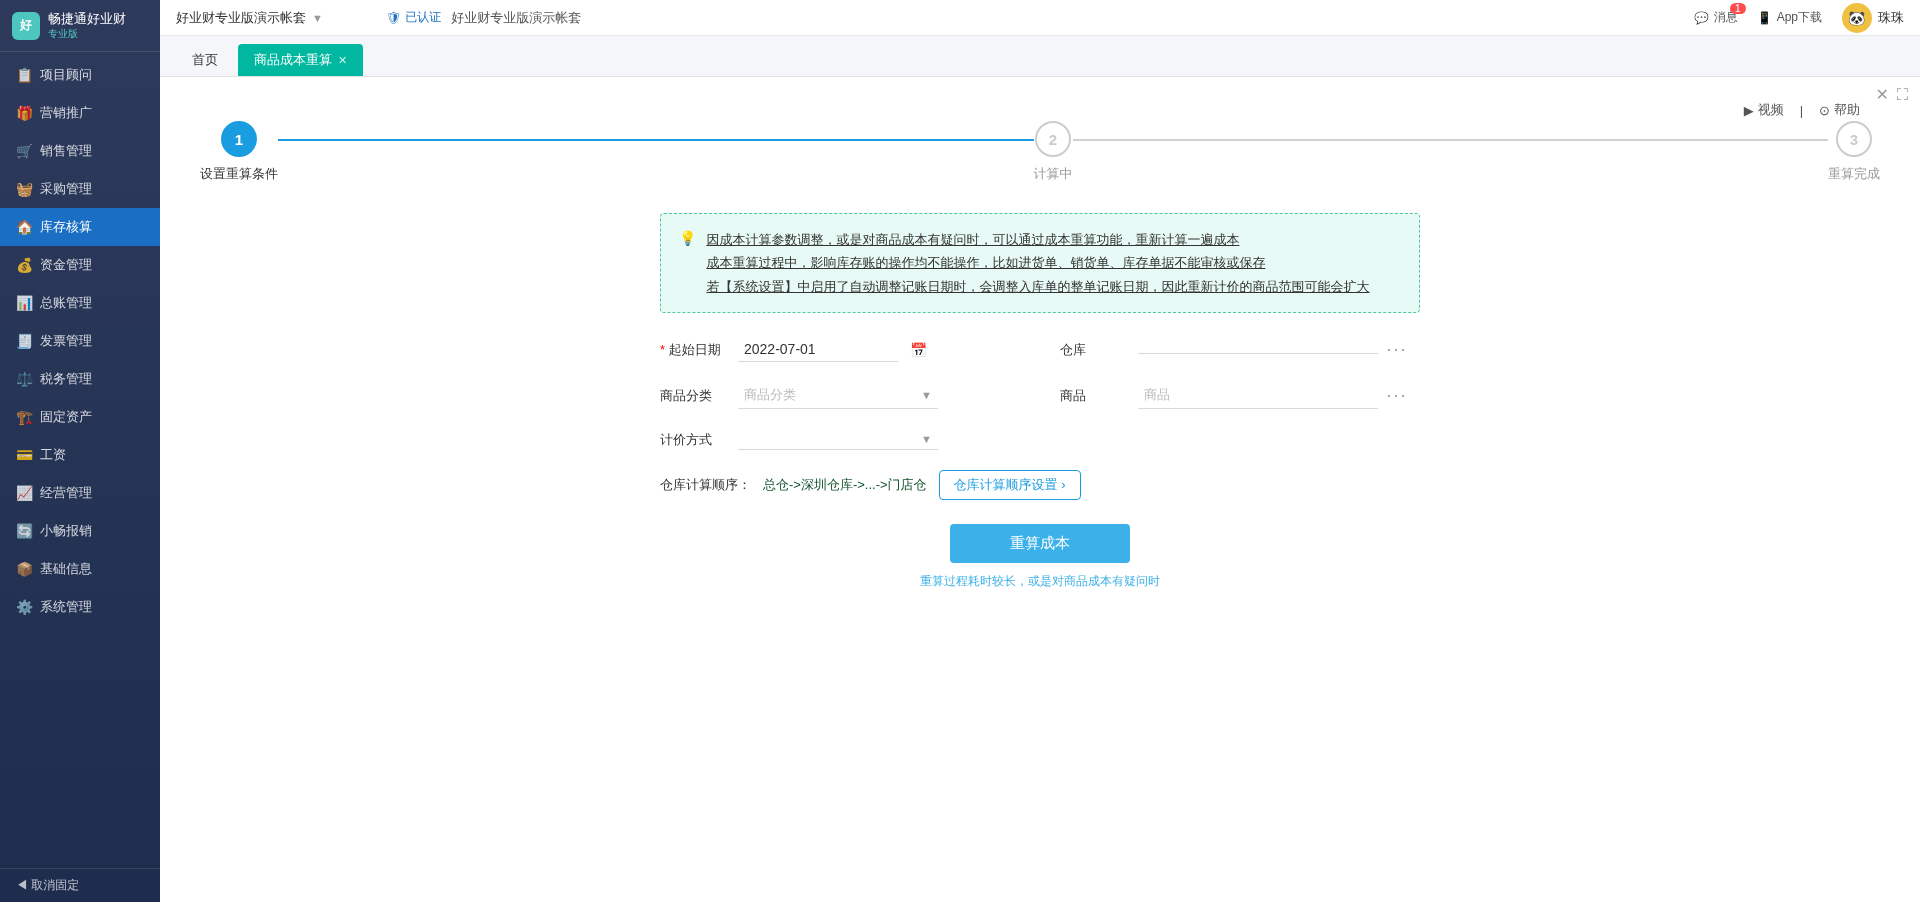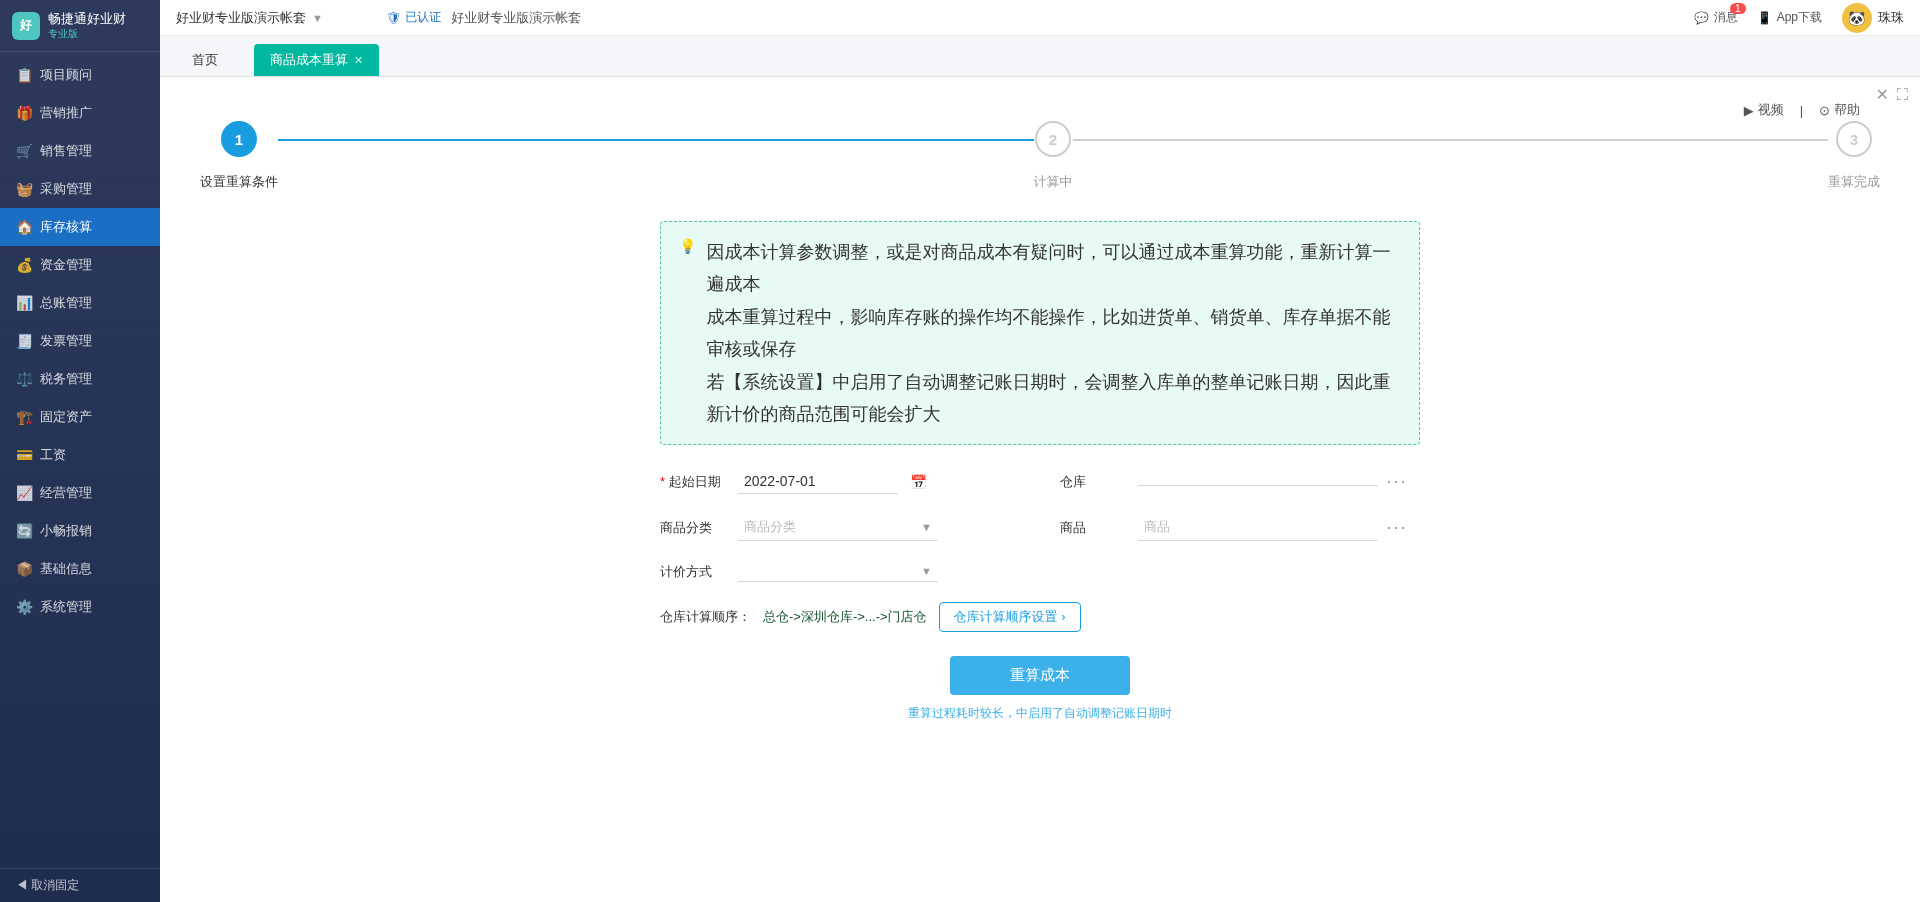--- a/index.html
+++ b/index.html
@@ -154,21 +154,21 @@
       display: flex; align-items: center; justify-content: center;
       font-size: 14px;
     }
 
     
     .tabs-bar {
       background: #f5f6fa;
       padding: 8px 16px 0;
       display: flex;
       align-items: flex-end;
-      gap: 20px;
+      gap: 4px;
       flex-shrink: 0;
       border-bottom: 1px solid #e0e0e0;
     }
     .tab {
       padding: 7px 16px;
       font-size: 13px;
       cursor: pointer;
       border-radius: 4px 4px 0 0;
       background: #e8e9ed;
       color: #666;
@@ -234,21 +234,21 @@
       border: 2px solid #ccc;
       background: white;
       color: #ccc;
     }
     .step-circle.active {
       background: #1a9de0;
       border-color: #1a9de0;
       color: white;
     }
     .step-label {
-      margin-top: 16px;
+      margin-top: 8px;
       font-size: 13px;
       color: #999;
       white-space: nowrap;
     }
     .step-label.active { color: #333; font-weight: 500; }
     .step-line {
       flex: 1;
       height: 2px;
       background: #d0d0d0;
       margin-top: 18px;
@@ -276,21 +276,21 @@
       background: #e8faf5;
       border: 1px dashed #4ec6a0;
       border-radius: 4px;
       padding: 14px 18px;
       margin: 0 auto 24px;
       max-width: 760px;
       display: flex;
       gap: 10px;
     }
     .notice-icon { color: #f5a623; font-size: 14px; margin-top: 2px; flex-shrink: 0; }
-    .notice-text { font-size: 18px; color: #333; line-height: 1.8; }
+    .notice-text { font-size: 13px; color: #333; line-height: 1.8; text-decoration: underline; }
 
     
     .form-section {
       max-width: 760px;
       margin: 0 auto;
     }
     .form-row {
       display: flex;
       align-items: center;
       margin-bottom: 20px;
@@ -603,18 +603,18 @@
         <span class="warehouse-value">总仓-&gt;深圳仓库-&gt;...-&gt;门店仓</span>
         <button class="warehouse-btn">
           <span>仓库计算顺序设置 ›</span>
         </button>
       </div>
 
       <div class="main-btn-area">
         <button class="recalc-btn">
           <span>重算成本</span>
         </button>
-        <div class="recalc-hint">重算过程耗时较长，中启用了自动调整记账日期时</div>
+        <div class="recalc-hint">重算过程耗时较长，或是对商品成本有疑问时</div>
       </div>
 
     </div>
   </div>
 </div>
 
 </body></html>

